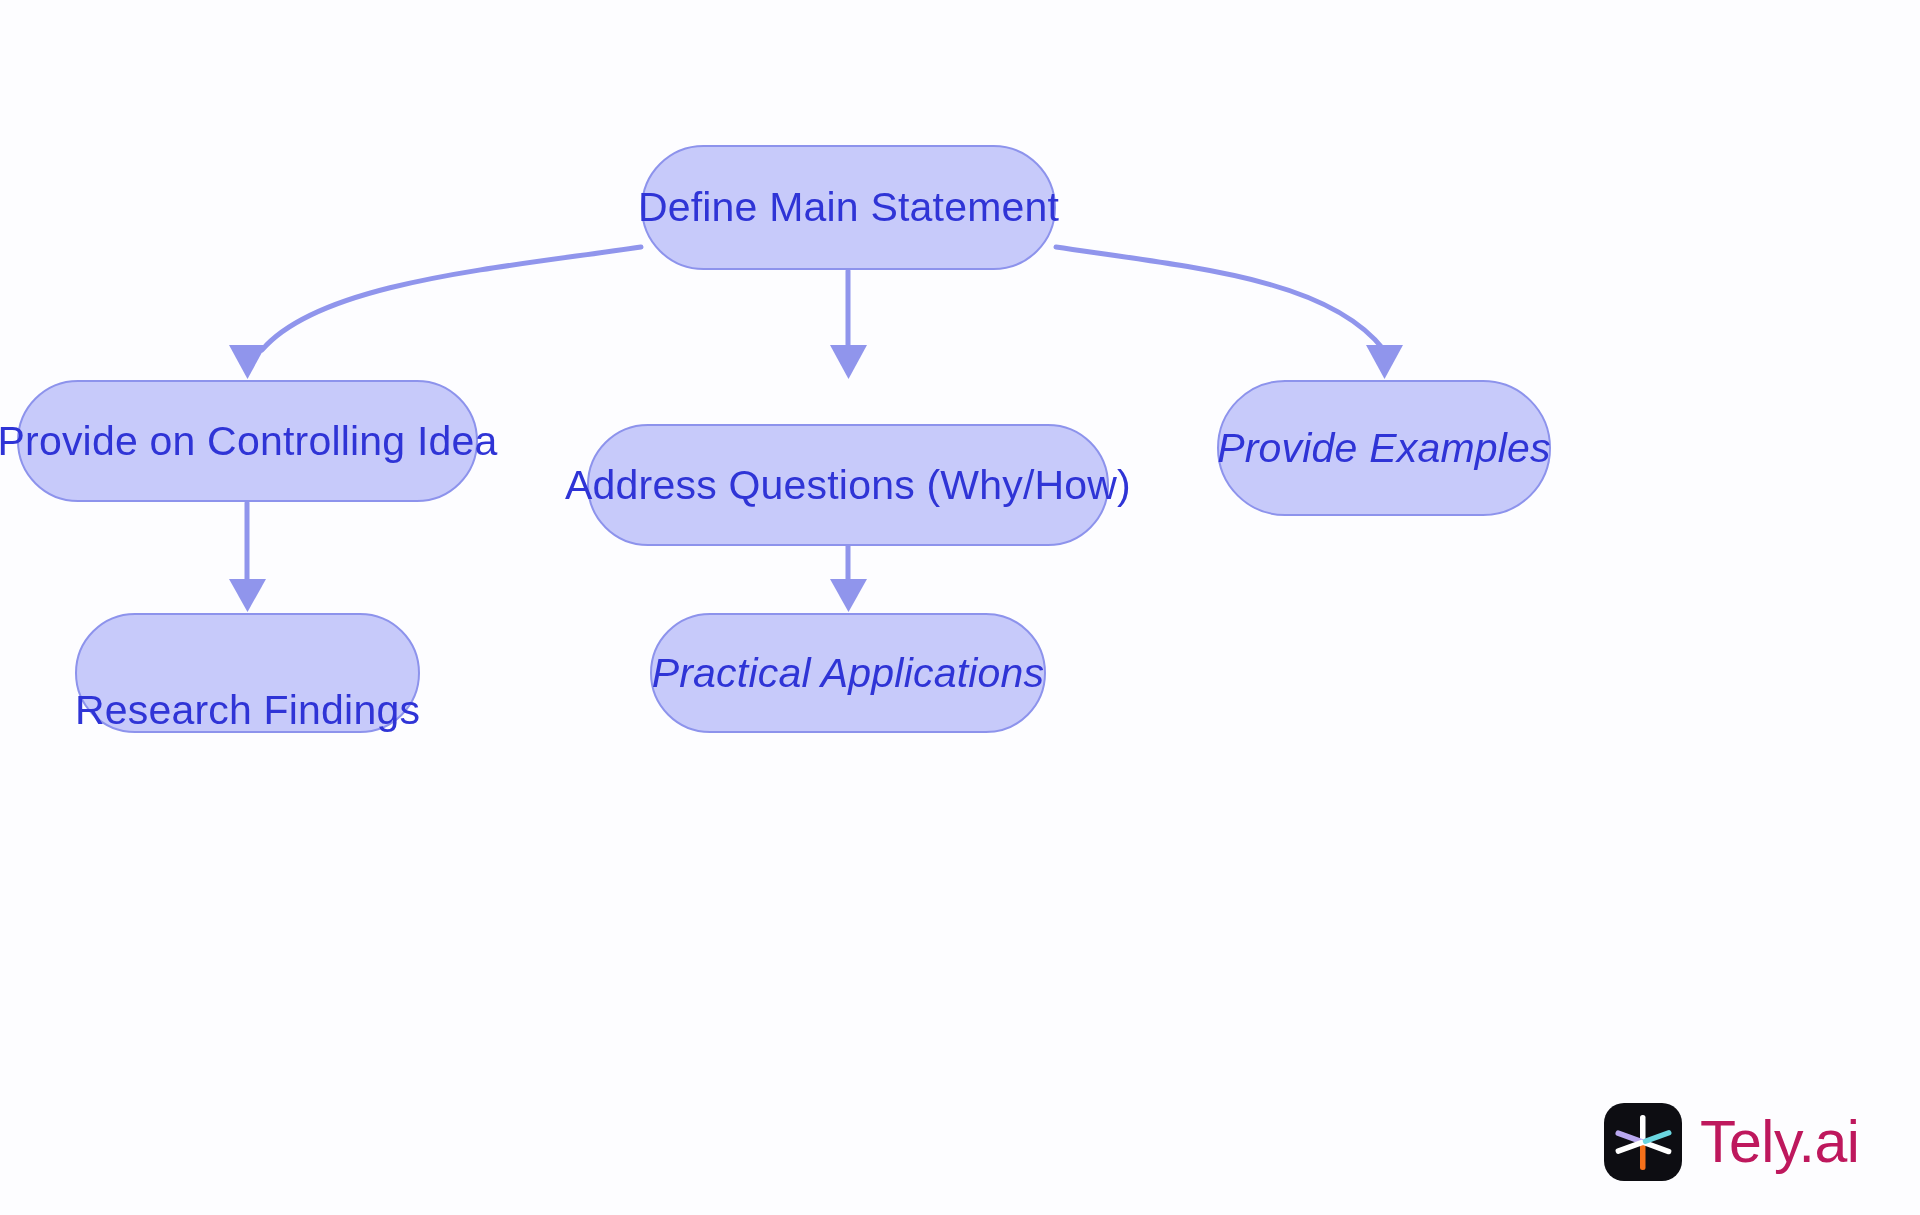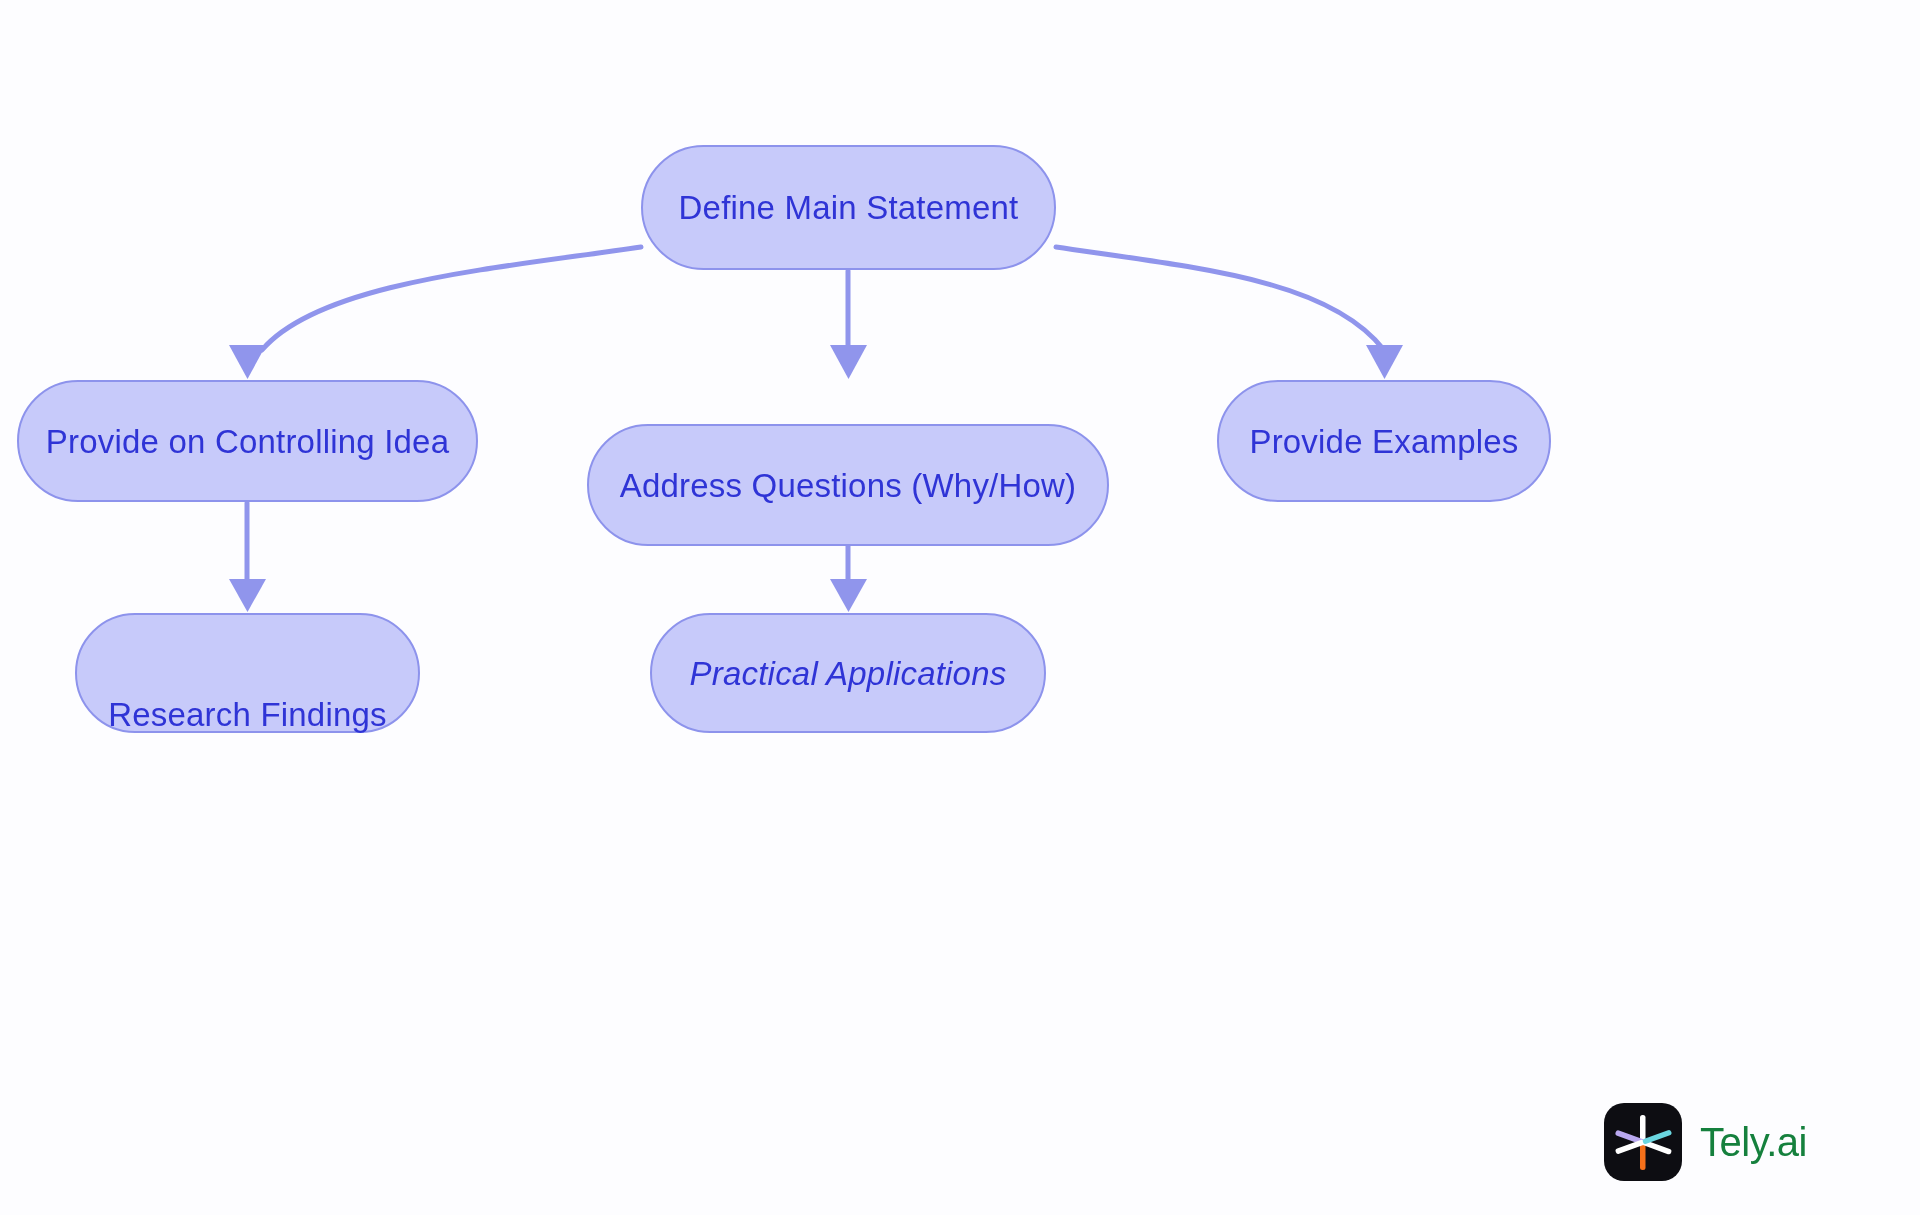--- a/index.html
+++ b/index.html
@@ -32,29 +32,29 @@
     border: 2px solid #8d93ec;
     border-radius: 70px;
     display: flex;
     align-items: center;
     justify-content: center;
     color: #2f34d6;
     letter-spacing: 0.2px;
     white-space: nowrap;
   }
   .node .node-label {
-    font-size: 33px;
+    font-size: 41px;
     line-height: 1;
     color: #2f34d6;
     font-weight: 400;
   }
   #node-root       { left: 641px;  top: 145px; width: 415px; height: 125px; }
   #node-expand     { left: 17px;   top: 380px; width: 461px; height: 122px; }
   #node-address    { left: 587px;  top: 380px; width: 522px; height: 122px; margin-top: 44px; }
-  #node-examples   { left: 1217px; top: 380px; width: 334px; height: 122px; }
+  #node-examples   { left: 1217px; top: 380px; width: 334px; height: 136px; font-style: italic; }
   #node-research   { left: 75px;   top: 613px; width: 345px; height: 120px; align-items: flex-end; }
   #node-practical  { left: 650px;  top: 613px; width: 396px; height: 120px; font-style: italic; }
 
   #brand {
     position: absolute;
     left: 1604px;
     top: 1103px;
     display: flex;
     align-items: center;
     gap: 18px;
@@ -62,22 +62,22 @@
   #brand-mark {
     width: 78px;
     height: 78px;
     border-radius: 20px;
     background: #0d0d12;
     position: relative;
     flex: 0 0 auto;
   }
   #brand-mark svg { display: block; }
   #brand-text {
-    font-size: 40px;
-    color: #15803d;
+    font-size: 59px;
+    color: #be185d;
     letter-spacing: -0.5px;
     line-height: 1;
     font-weight: 400;
   }
 </style>
 </head>
 <body>
 
 <div id="canvas">
 

